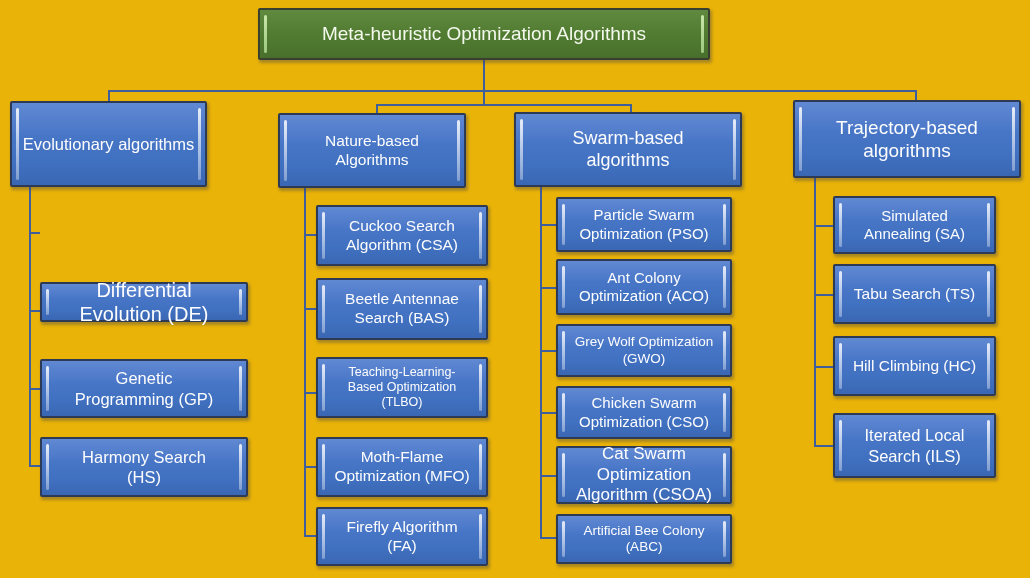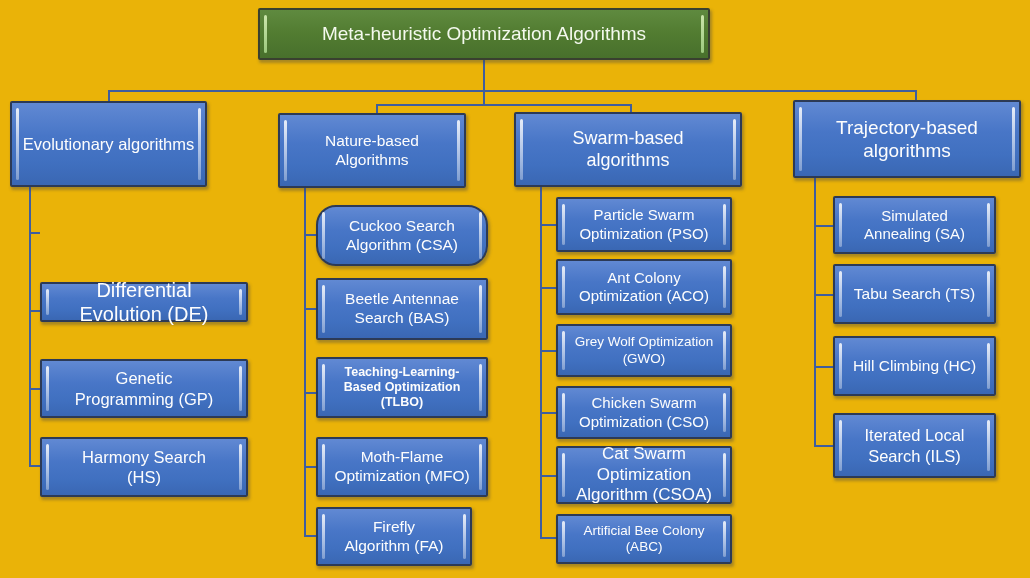--- a/index.html
+++ b/index.html
@@ -91,33 +91,33 @@
   <div class="node" style="left:40px;top:282px;width:208px;height:40px;font-size:20px;padding:2px 12px;">
     <span class="label">Differential Evolution (DE)</span>
   </div>
   <div class="node" style="left:40px;top:359px;width:208px;height:59px;font-size:16.5px;padding:2px 32px;">
     <span class="label">Genetic Programming (GP)</span>
   </div>
   <div class="node" style="left:40px;top:437px;width:208px;height:60px;font-size:16.5px;padding:2px 30px;">
     <span class="label">Harmony Search (HS)</span>
   </div>
 
-  <div class="node" style="left:316px;top:205px;width:172px;height:61px;font-size:15.5px;padding:2px 8px;border-radius:20px;">
+  <div class="node" style="left:316px;top:205px;width:172px;height:61px;font-size:15.5px;padding:2px 8px;">
     <span class="label">Cuckoo Search Algorithm (CSA)</span>
   </div>
   <div class="node" style="left:316px;top:278px;width:172px;height:62px;font-size:15.5px;padding:2px 8px;">
     <span class="label">Beetle Antennae Search (BAS)</span>
   </div>
-  <div class="node" style="left:316px;top:357px;width:172px;height:61px;font-size:12.5px;padding:2px 16px;font-weight:bold;">
+  <div class="node" style="left:316px;top:357px;width:172px;height:61px;font-size:12.5px;padding:2px 16px;">
     <span class="label">Teaching-Learning-Based Optimization (TLBO)</span>
   </div>
   <div class="node" style="left:316px;top:437px;width:172px;height:60px;font-size:15.5px;padding:2px 8px;">
     <span class="label">Moth-Flame Optimization (MFO)</span>
   </div>
-  <div class="node" style="left:316px;top:507px;width:156px;height:59px;font-size:15.5px;padding:2px 24px;">
+  <div class="node" style="left:316px;top:507px;width:172px;height:59px;font-size:15.5px;padding:2px 24px;">
     <span class="label">Firefly Algorithm (FA)</span>
   </div>
 
   <div class="node" style="left:556px;top:197px;width:176px;height:55px;font-size:15px;padding:2px 8px;">
     <span class="label">Particle Swarm Optimization (PSO)</span>
   </div>
   <div class="node" style="left:556px;top:259px;width:176px;height:56px;font-size:15px;padding:2px 8px;">
     <span class="label">Ant Colony Optimization (ACO)</span>
   </div>
   <div class="node" style="left:556px;top:324px;width:176px;height:53px;font-size:13.5px;padding:2px 14px;">

